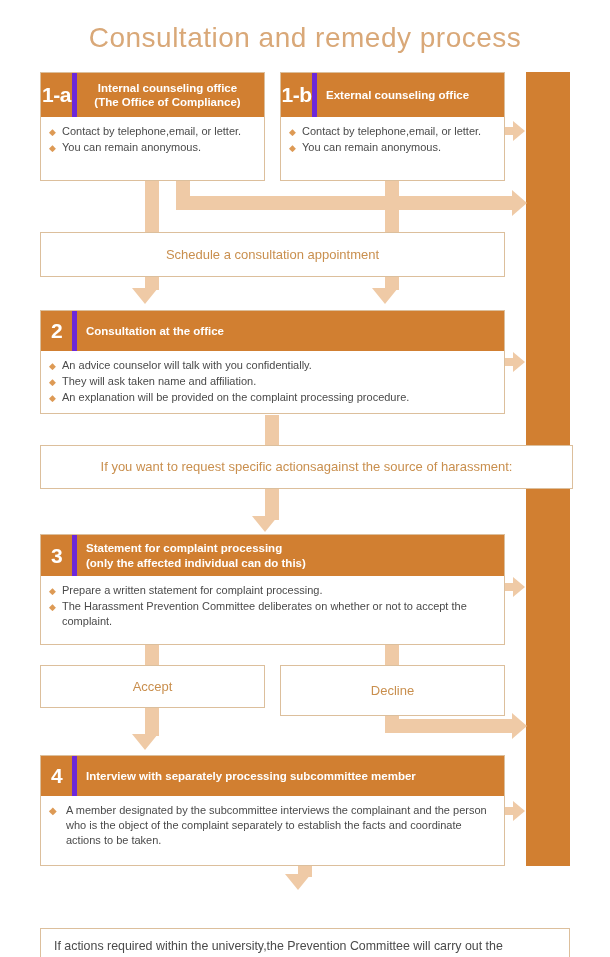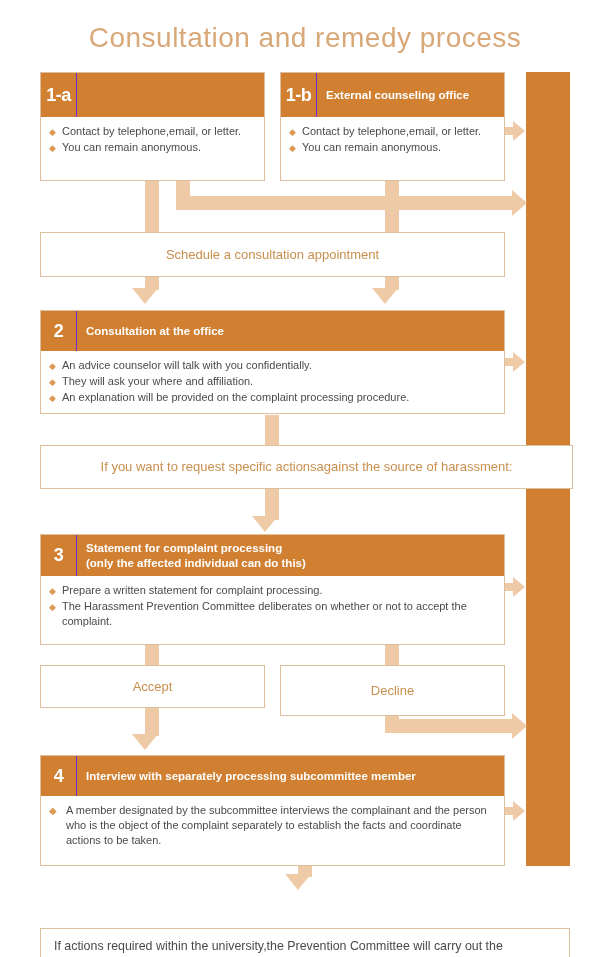--- a/index.html
+++ b/index.html
@@ -57,24 +57,24 @@
     background: #d17f31;
     display: flex;
     align-items: stretch;
     color: #ffffff;
   }
   .step-num {
     width: 36px;
     display: flex;
     align-items: center;
     justify-content: center;
-    font-size: 18px;
+    font-size: 21px;
     font-weight: bold;
     letter-spacing: -0.5px;
-    border-right: 1px solid #6d28d9;
+    border-right: 5px solid #6d28d9;
     flex: none;
   }
   .step-title {
     flex: 1;
     display: flex;
     flex-direction: column;
     justify-content: center;
     padding: 2px 0 2px 9px;
     font-size: 11.5px;
     font-weight: bold;
@@ -199,20 +199,24 @@
   <div class="conn vshaft" style="left:298px; top:855px; height:12px;"></div>
   <div class="arrow-down" style="left:285px; top:864px;"></div>
 
   <div class="end-bar">
     <span class="end-label">End</span>
   </div>
 
   <div class="step-box" style="left:40px; top:62px; width:225px; height:109px;">
     <div class="step-head" style="height:44px;">
       <div class="step-num">1-a</div>
+      <div class="step-title center-sub">
+        <span>Internal counseling office</span>
+        <span class="sub">(The Office of Compliance)</span>
+      </div>
     </div>
     <div class="step-body">
       <ul>
         <li>Contact by telephone,email, or letter.</li>
         <li>You can remain anonymous.</li>
       </ul>
     </div>
   </div>
 
   <div class="step-box" style="left:280px; top:62px; width:225px; height:109px;">
@@ -237,21 +241,21 @@
   <div class="step-box" style="left:40px; top:300px; width:465px; height:104px;">
     <div class="step-head" style="height:40px;">
       <div class="step-num">2</div>
       <div class="step-title">
         <span>Consultation at the office</span>
       </div>
     </div>
     <div class="step-body">
       <ul>
         <li>An advice counselor will talk with you confidentially.</li>
-        <li>They will ask your where and affiliation.</li>
+        <li>They will ask taken name and affiliation.</li>
         <li>An explanation will be provided on the complaint processing procedure.</li>
       </ul>
     </div>
   </div>
 
   <div class="note-box" style="left:40px; top:435px; width:533px; height:44px; flex-direction:row;">
     <span>If you want to request specific actions</span>
     <span>against the source of harassment:</span>
   </div>
 

